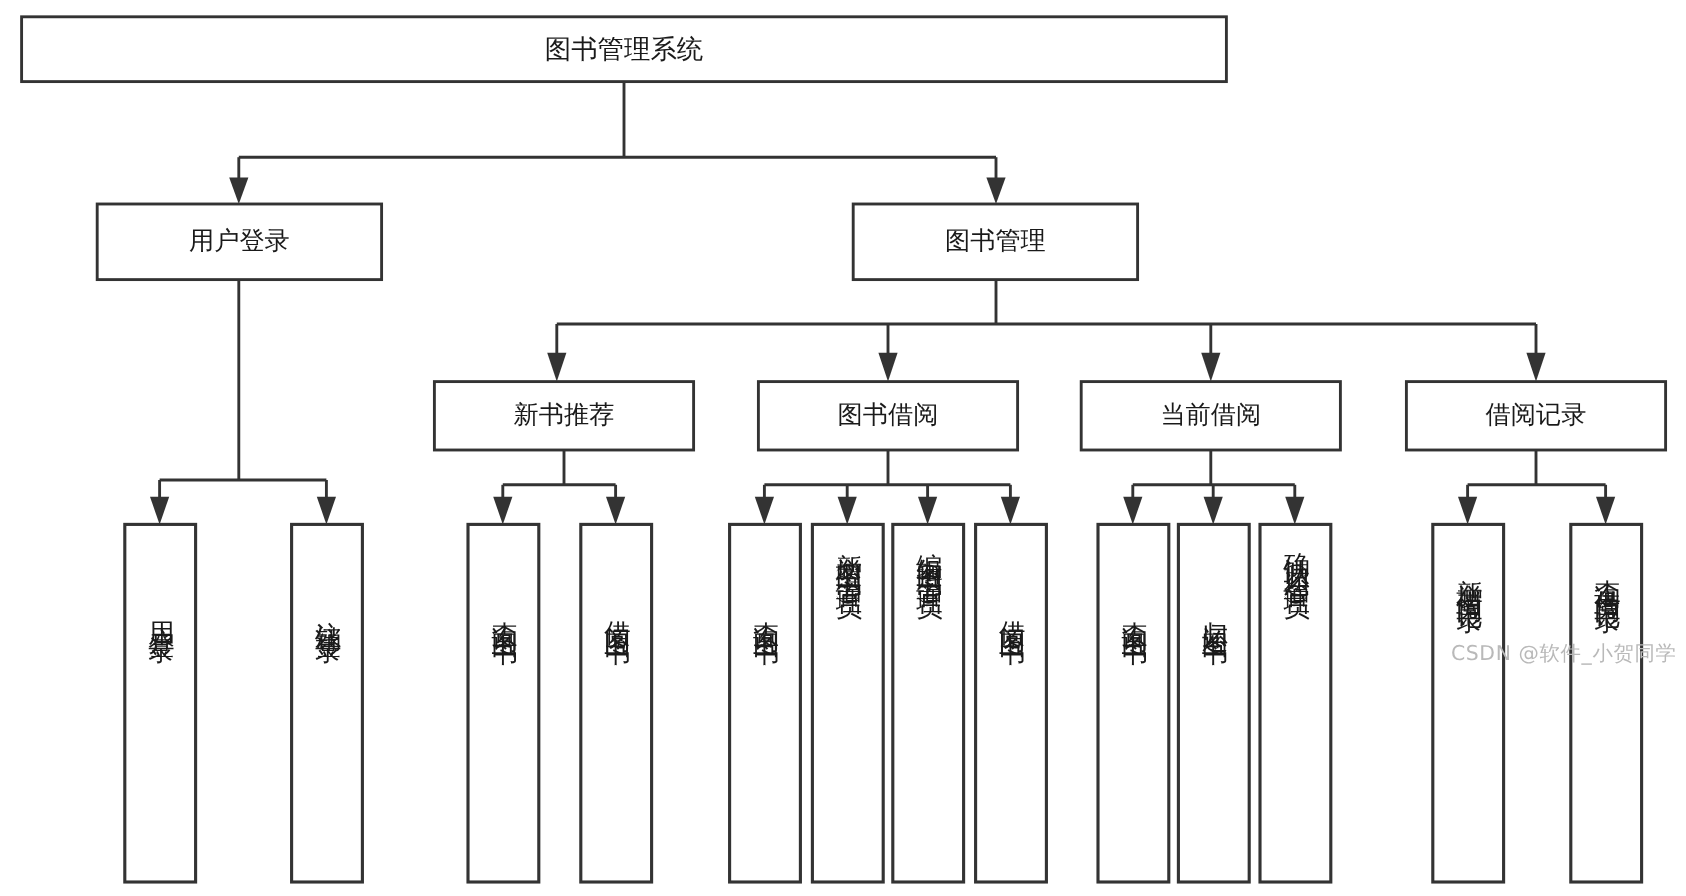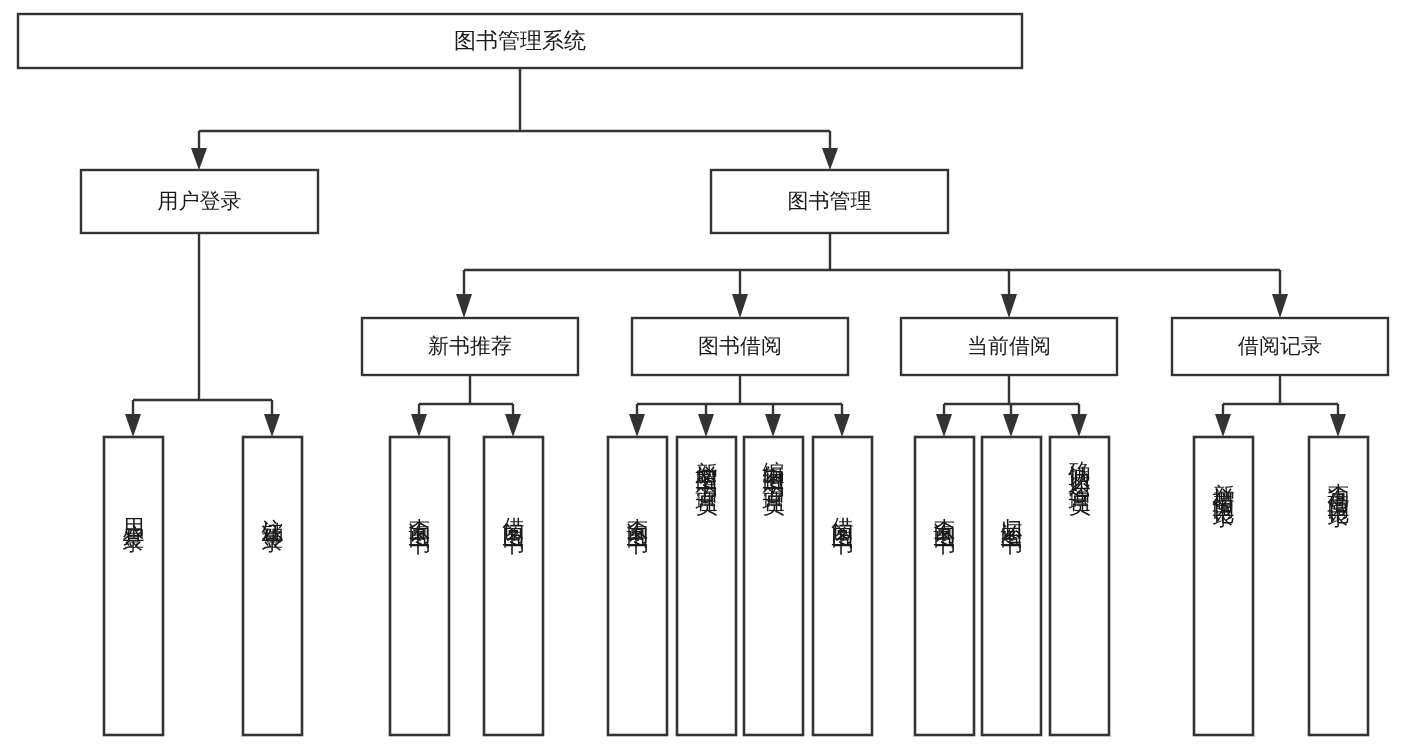--- a/index.html
+++ b/index.html
@@ -254,14 +254,15 @@
     <span class="leaf-label">确认归还（管理员）</span>
   </div>
 
   <div class="leaf-label-holder" style="left:1194px; top:465px; width:59px;">
     <span class="leaf-label">新增借阅记录</span>
   </div>
   <div class="leaf-label-holder" style="left:1309px; top:465px; width:59px;">
     <span class="leaf-label">查询借阅记录</span>
   </div>
 
+  <div class="watermark">CSDN @软件_小贺同学</div>
 
 </div>
 
 </body></html>

